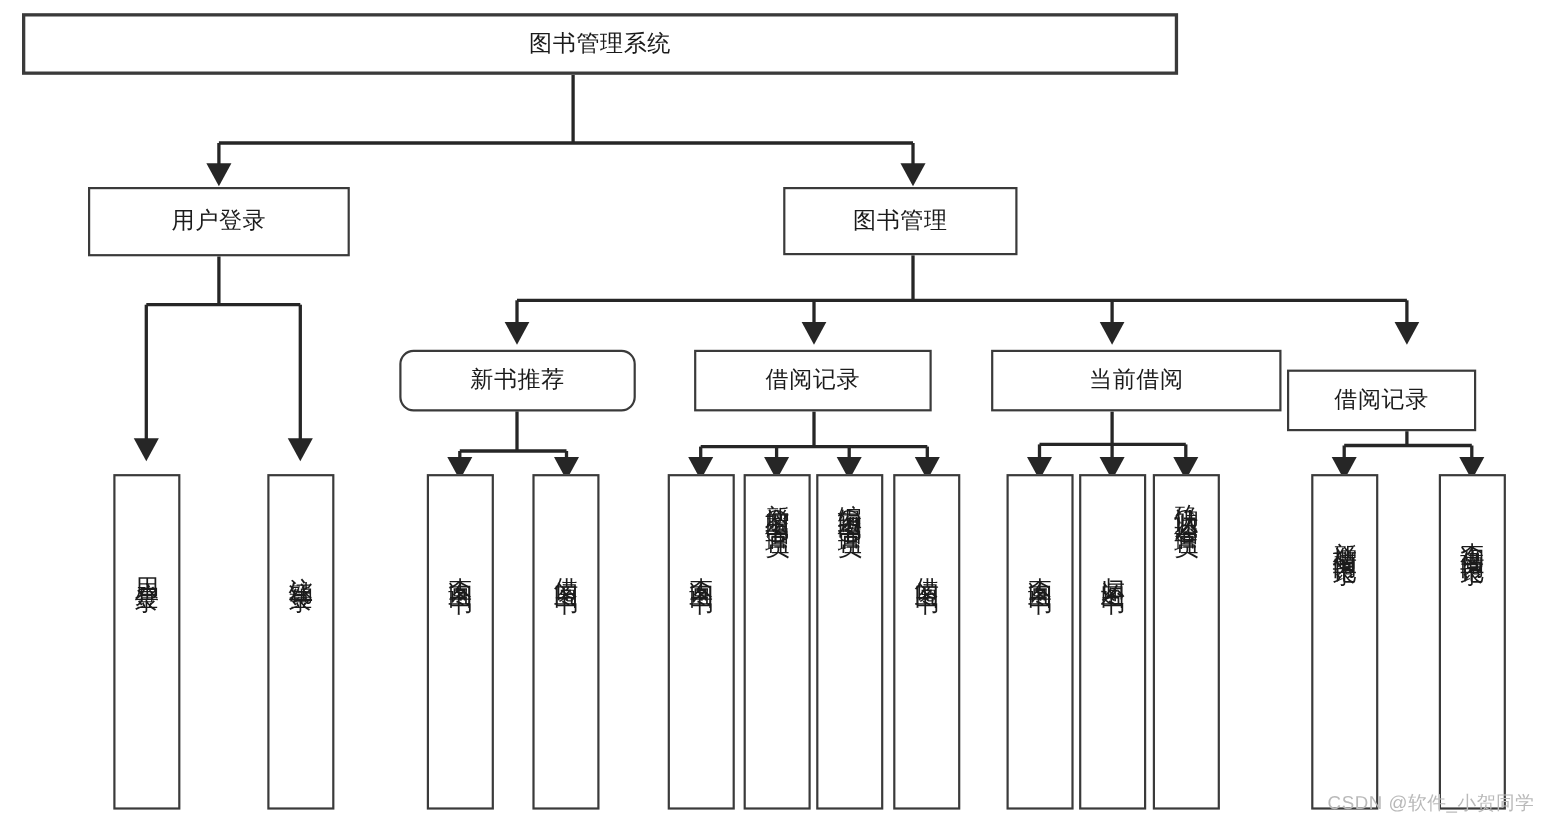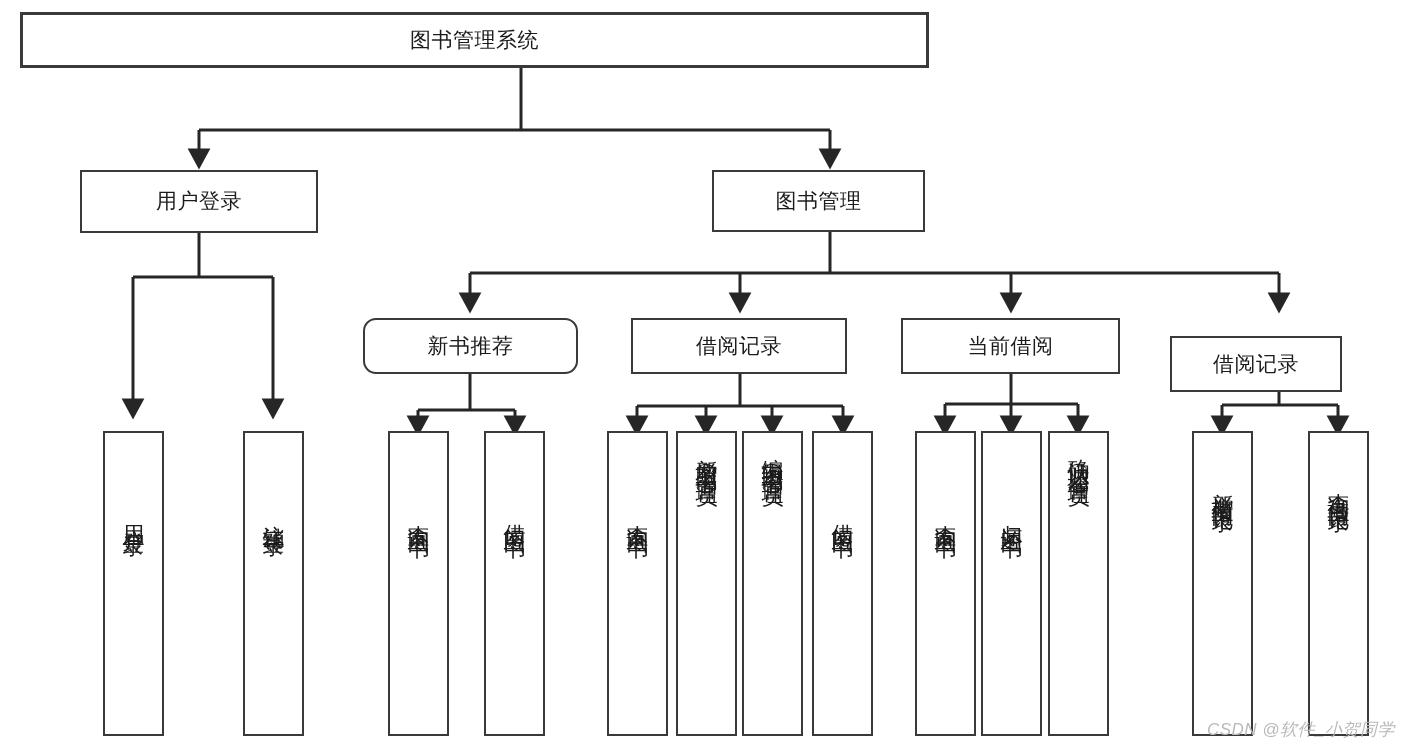--- a/index.html
+++ b/index.html
@@ -56,21 +56,20 @@
   }
   .watermark{
     position:absolute;
     right:10px;bottom:6px;
     font-size:17px;
     color:#b9b9b9;
     letter-spacing:.5px;
     white-space:nowrap;
     z-index:5;
     user-select:none;
-    font-style:italic;
   }
 </style>
 </head>
 <body>
 
 <div id="diagram">
 
   <svg class="edges" viewBox="0 0 1405 747" xmlns="http://www.w3.org/2000/svg">
     <defs>
       <marker id="arw" markerWidth="9" markerHeight="9" refX="3.2" refY="4.2" orient="auto" markerUnits="strokeWidth">
@@ -114,38 +113,38 @@
       <path d="M1011,404 L1011,425" marker-end="url(#arw)"></path>
       <path d="M1078,404 L1078,425" marker-end="url(#arw)"></path>
 
       <path d="M1279,372 L1279,405"></path>
       <path d="M1222,405 L1338,405"></path>
       <path d="M1222,405 L1222,425" marker-end="url(#arw)"></path>
       <path d="M1338,405 L1338,425" marker-end="url(#arw)"></path>
     </g>
   </svg>
 
-  <div class="node root" style="left:20px;top:12px;width:909px;height:56px;">
+  <div class="node root" style="left:20px;top:12px;width:1051px;height:56px;">
     <span class="lbl">图书管理系统</span>
   </div>
 
   <div class="node" style="left:80px;top:170px;width:238px;height:63px;">
     <span class="lbl">用户登录</span>
   </div>
   <div class="node" style="left:712px;top:170px;width:213px;height:62px;">
     <span class="lbl">图书管理</span>
   </div>
 
   <div class="node" style="left:363px;top:318px;width:215px;height:56px;border-radius:13px;">
     <span class="lbl">新书推荐</span>
   </div>
   <div class="node" style="left:631px;top:318px;width:216px;height:56px;">
     <span class="lbl">借阅记录</span>
   </div>
-  <div class="node" style="left:901px;top:318px;width:219px;height:56px;">
+  <div class="node" style="left:901px;top:318px;width:264px;height:56px;">
     <span class="lbl">当前借阅</span>
   </div>
   <div class="node" style="left:1170px;top:316px;width:172px;height:56px;margin-top:20px;">
     <span class="lbl">借阅记录</span>
   </div>
 
   <div class="node leaf" style="left:103px;top:431px;width:61px;height:305px;padding-top:74px;">
     <span class="lbl">用户登录</span>
   </div>
   <div class="node leaf" style="left:243px;top:431px;width:61px;height:305px;padding-top:74px;">

